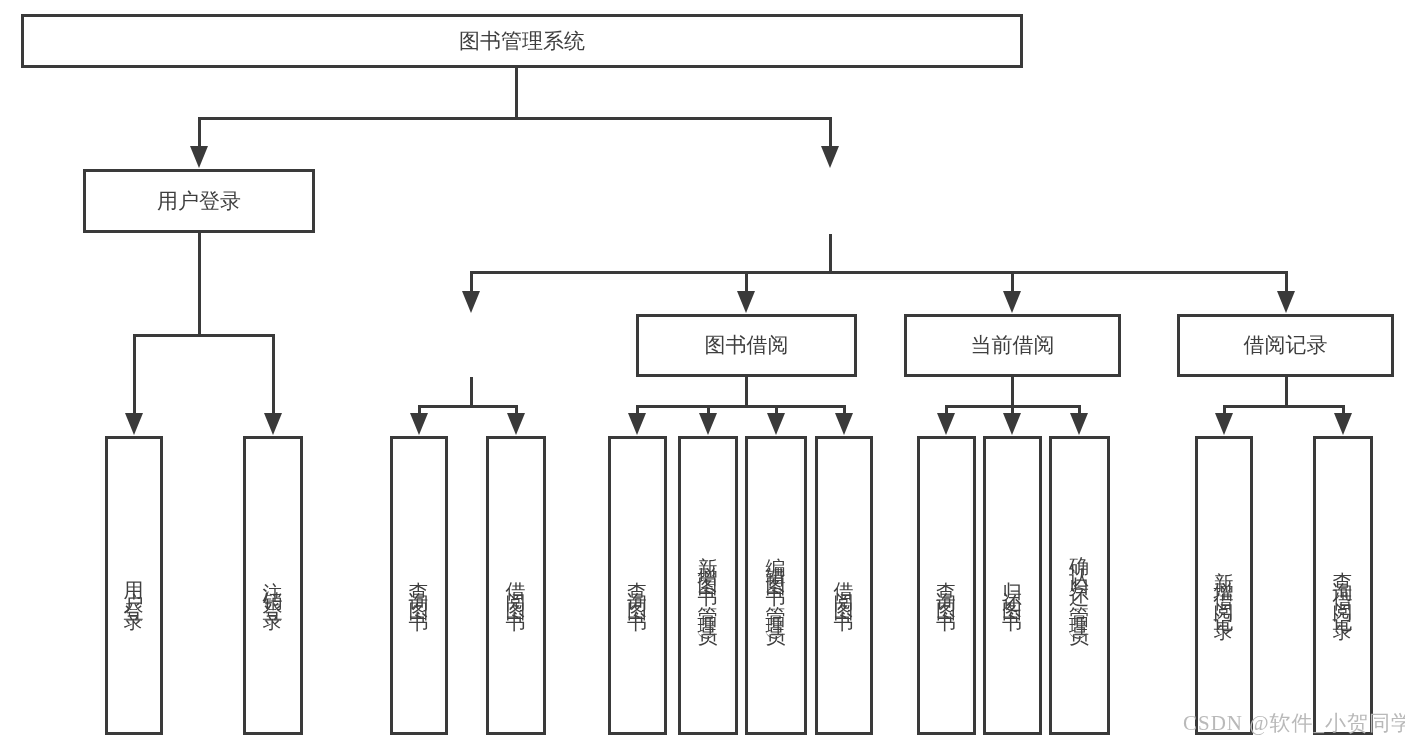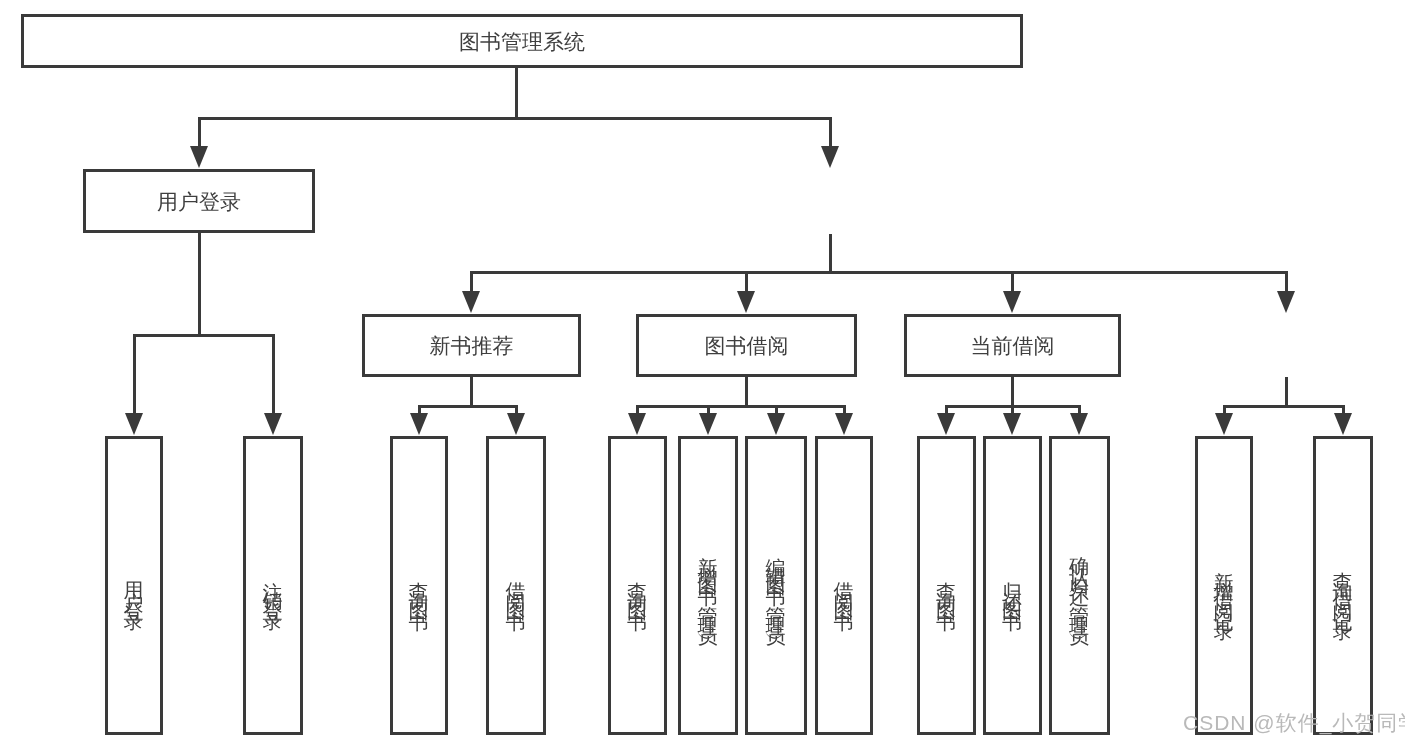--- a/index.html
+++ b/index.html
@@ -12,20 +12,21 @@
   body{
     width:1405px;height:747px;
     background:var(--background);
     font-family:"Liberation Sans", sans-serif;
     overflow:hidden;
   }
   .canvas{
     position:relative;
     width:1405px;height:530px;
     background:var(--background);
+    font-family:Liberation Serif, serif;
   }
   .node{
     position:absolute;
     box-sizing:border-box;
     border:3px solid var(--line);
     background:#ffffff;
     display:flex;
     align-items:center;
     justify-content:center;
     color:var(--text);
@@ -71,28 +72,28 @@
 <div class="canvas">
 
   <div class="node" style="left:21px;top:14px;width:1002px;height:54px">
     <span>图书管理系统</span>
   </div>
 
   <div class="node" style="left:83px;top:169px;width:232px;height:64px">
     <span>用户登录</span>
   </div>
 
-  <div class="node" style="left:362px;top:314px;width:219px;height:63px">
-    <span>新书推荐</span>
-  </div>
   <div class="node" style="left:904px;top:314px;width:217px;height:63px">
     <span>当前借阅</span>
   </div>
   <div class="node" style="left:636px;top:314px;width:221px;height:63px">
     <span>图书借阅</span>
+  </div>
+  <div class="node" style="left:1177px;top:314px;width:217px;height:63px">
+    <span>借阅记录</span>
   </div>
 
   <div class="node leaf" style="left:105px;top:436px;width:58px;height:299px">
     <span>用户登录</span>
   </div>
   <div class="node leaf" style="left:243px;top:436px;width:60px;height:299px">
     <span>注销登录</span>
   </div>
 
   <div class="node leaf" style="left:390px;top:436px;width:58px;height:299px">

